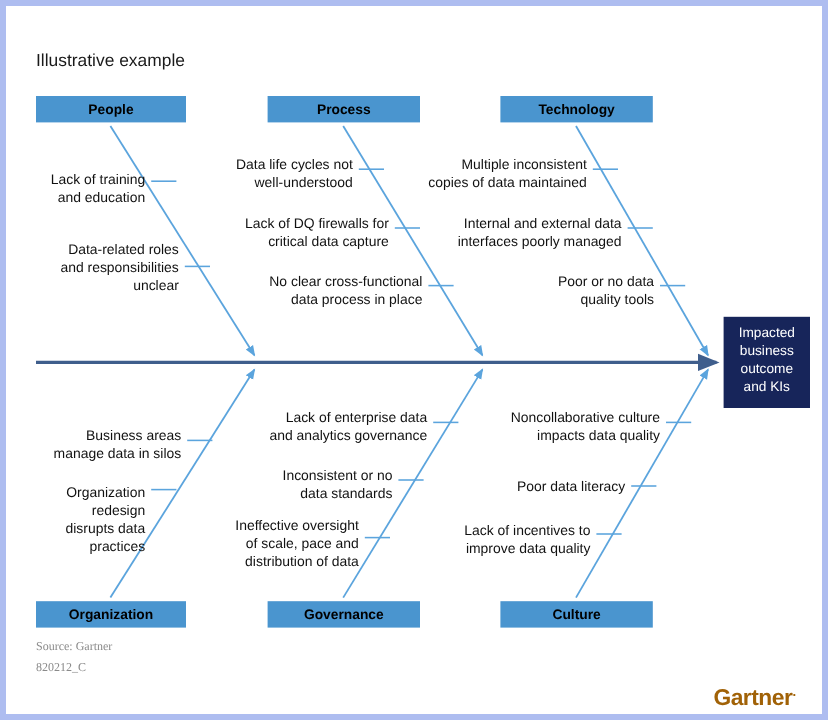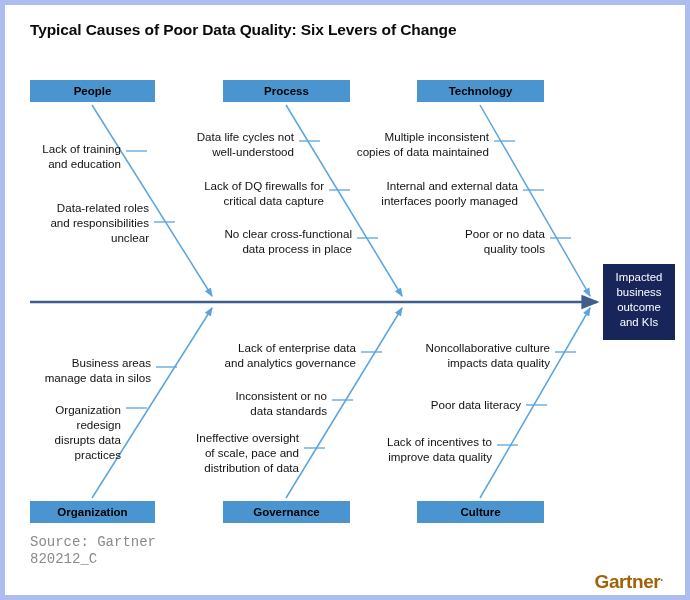--- a/index.html
+++ b/index.html
@@ -67,23 +67,23 @@
   }
   .outcome-text {
     font-family: "Liberation Sans", sans-serif;
     font-size: 11.4px;
     fill: #ffffff;
     text-anchor: middle;
   }
   .src {
     position: absolute;
     left: 25px;
-    font-size: 14px;
+    font-size: 10px;
     color: #8a8a8a;
-    font-family: Liberation Mono, monospace;
+    font-family: Liberation Serif, serif;
   }
   .src1 { top: 529px; }
   .src2 { top: 546px; text-align: center; }
   .logo {
     position: absolute;
     right: 22px;
     top: 566px;
     font-size: 19px;
     font-weight: bold;
     color: #a16207;
@@ -91,21 +91,21 @@
     letter-spacing: -0.4px;
   }
   .logo .dot { font-size: 11px; vertical-align: super; }
 </style>
 </head>
 <body>
 
 <div id="card">
   <div id="inner">
 
-    <div class="title">Typical Causes of Poor Data Quality: Six Levers of Change</div>
+    <div class="subtitle">Illustrative example</div>
 
     <svg class="diagram" viewBox="0 0 680 590">
       <defs>
         <marker id="boneArrow" markerWidth="7" markerHeight="7" refX="5.2" refY="3" orient="auto">
           <path d="M0,0.6 L6,3 L0,5.4 Z" fill="#5ba4dd"></path>
         </marker>
         <marker id="spineArrow" markerWidth="8" markerHeight="8" refX="6" refY="3.4" orient="auto">
           <path d="M0,0.6 L7,3.4 L0,6.2 Z" fill="#3f5e8c"></path>
         </marker>
       </defs>

